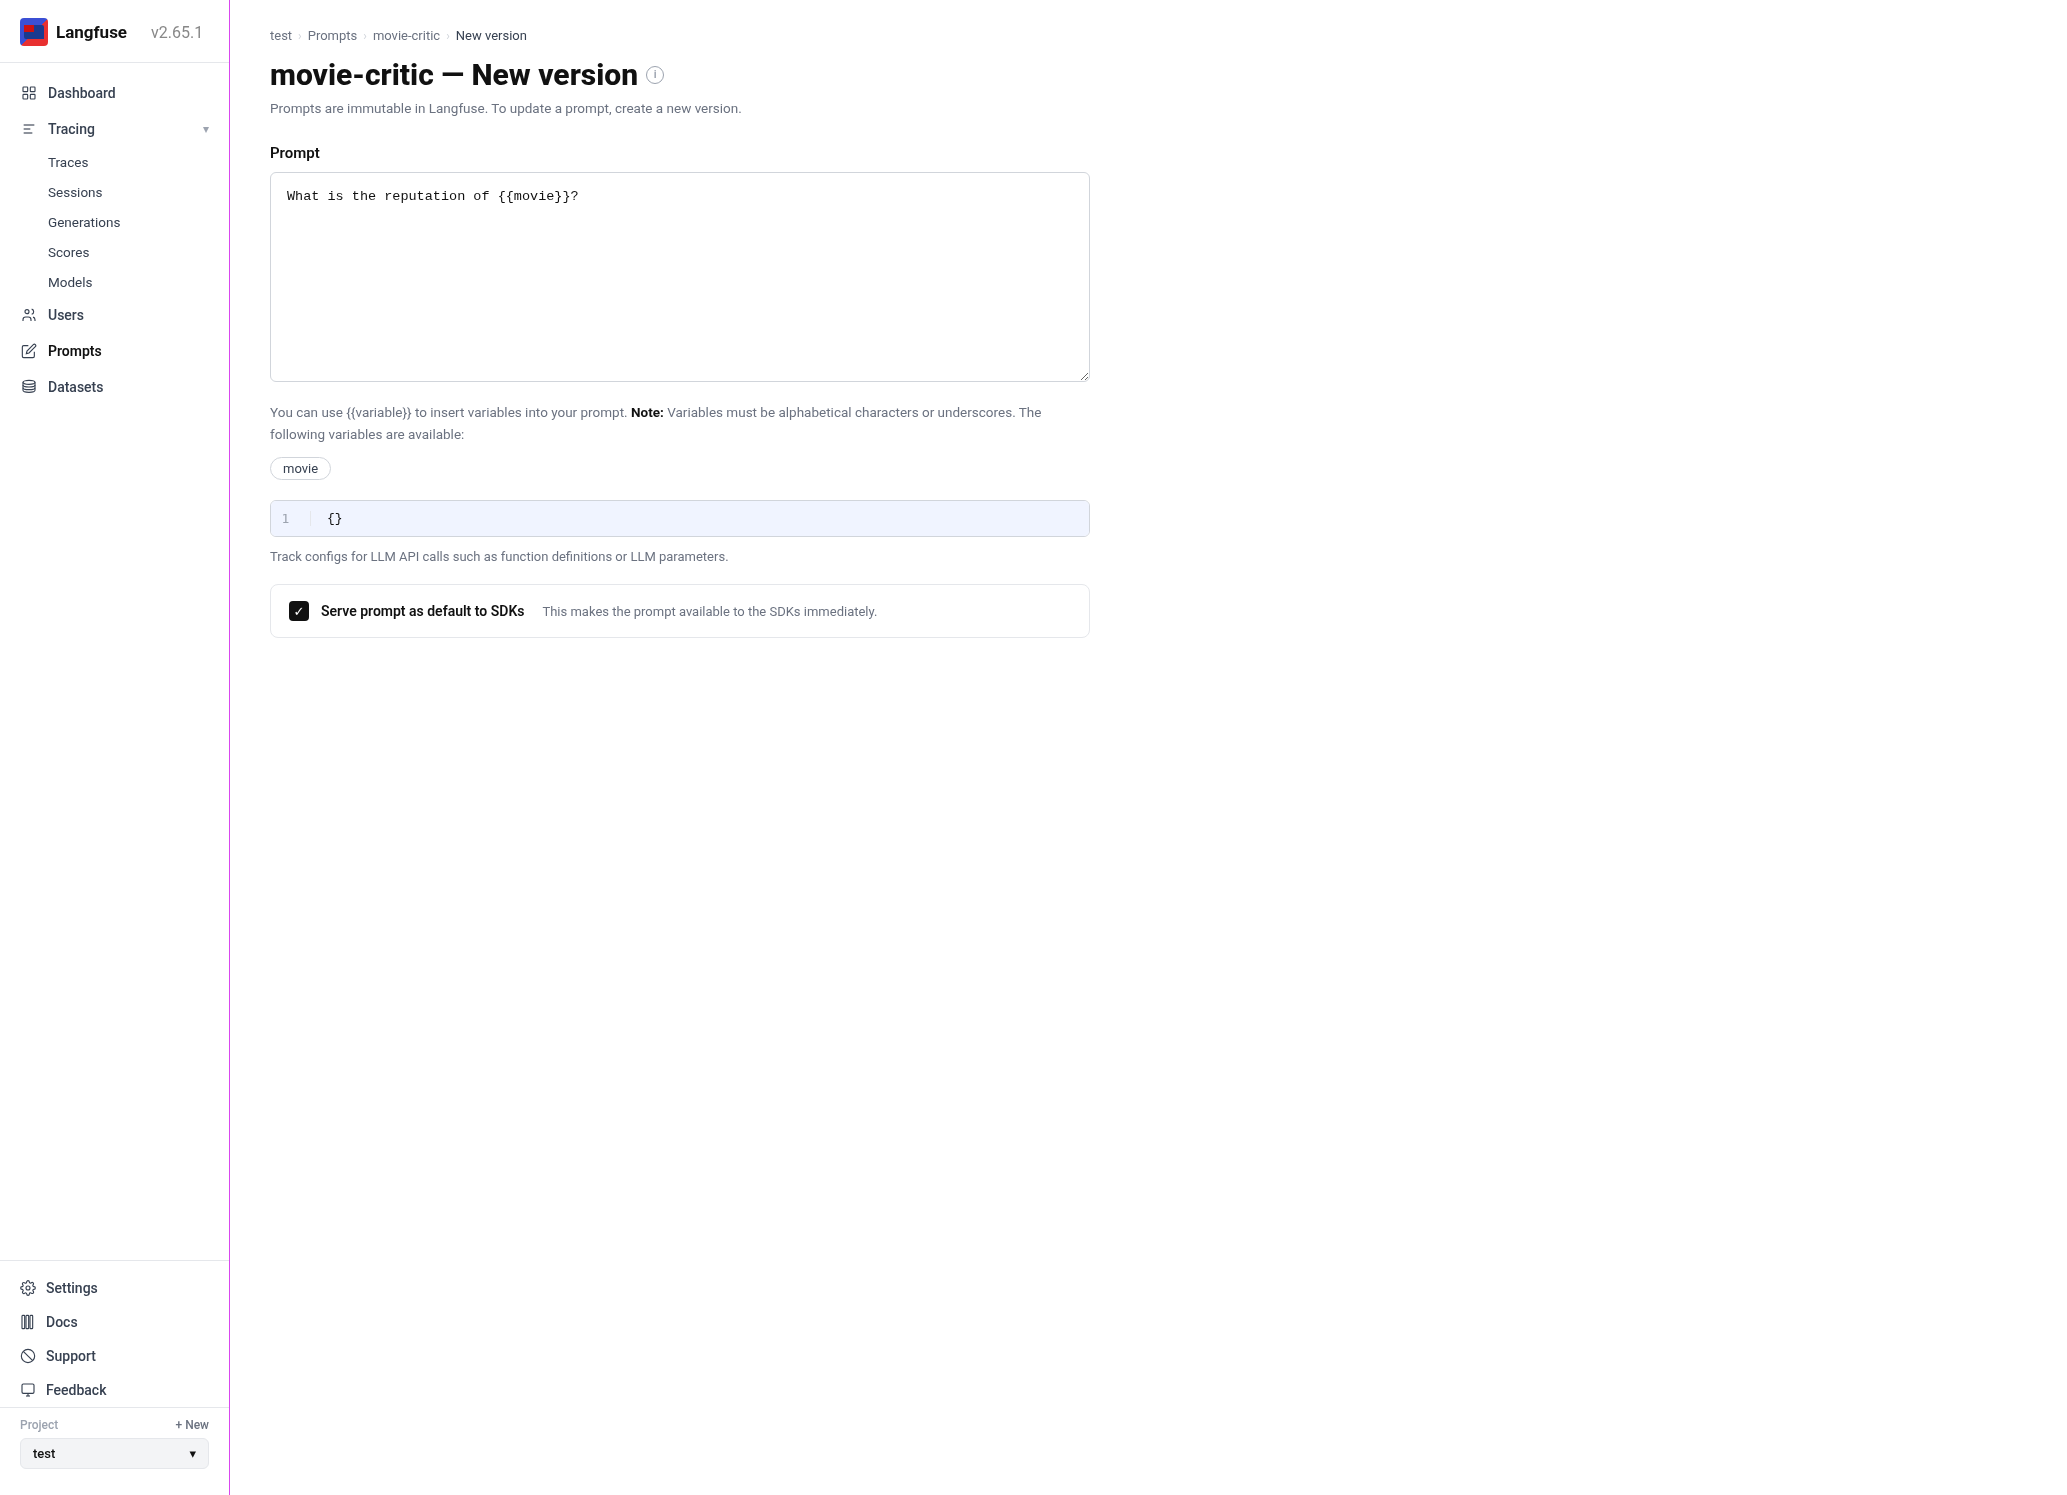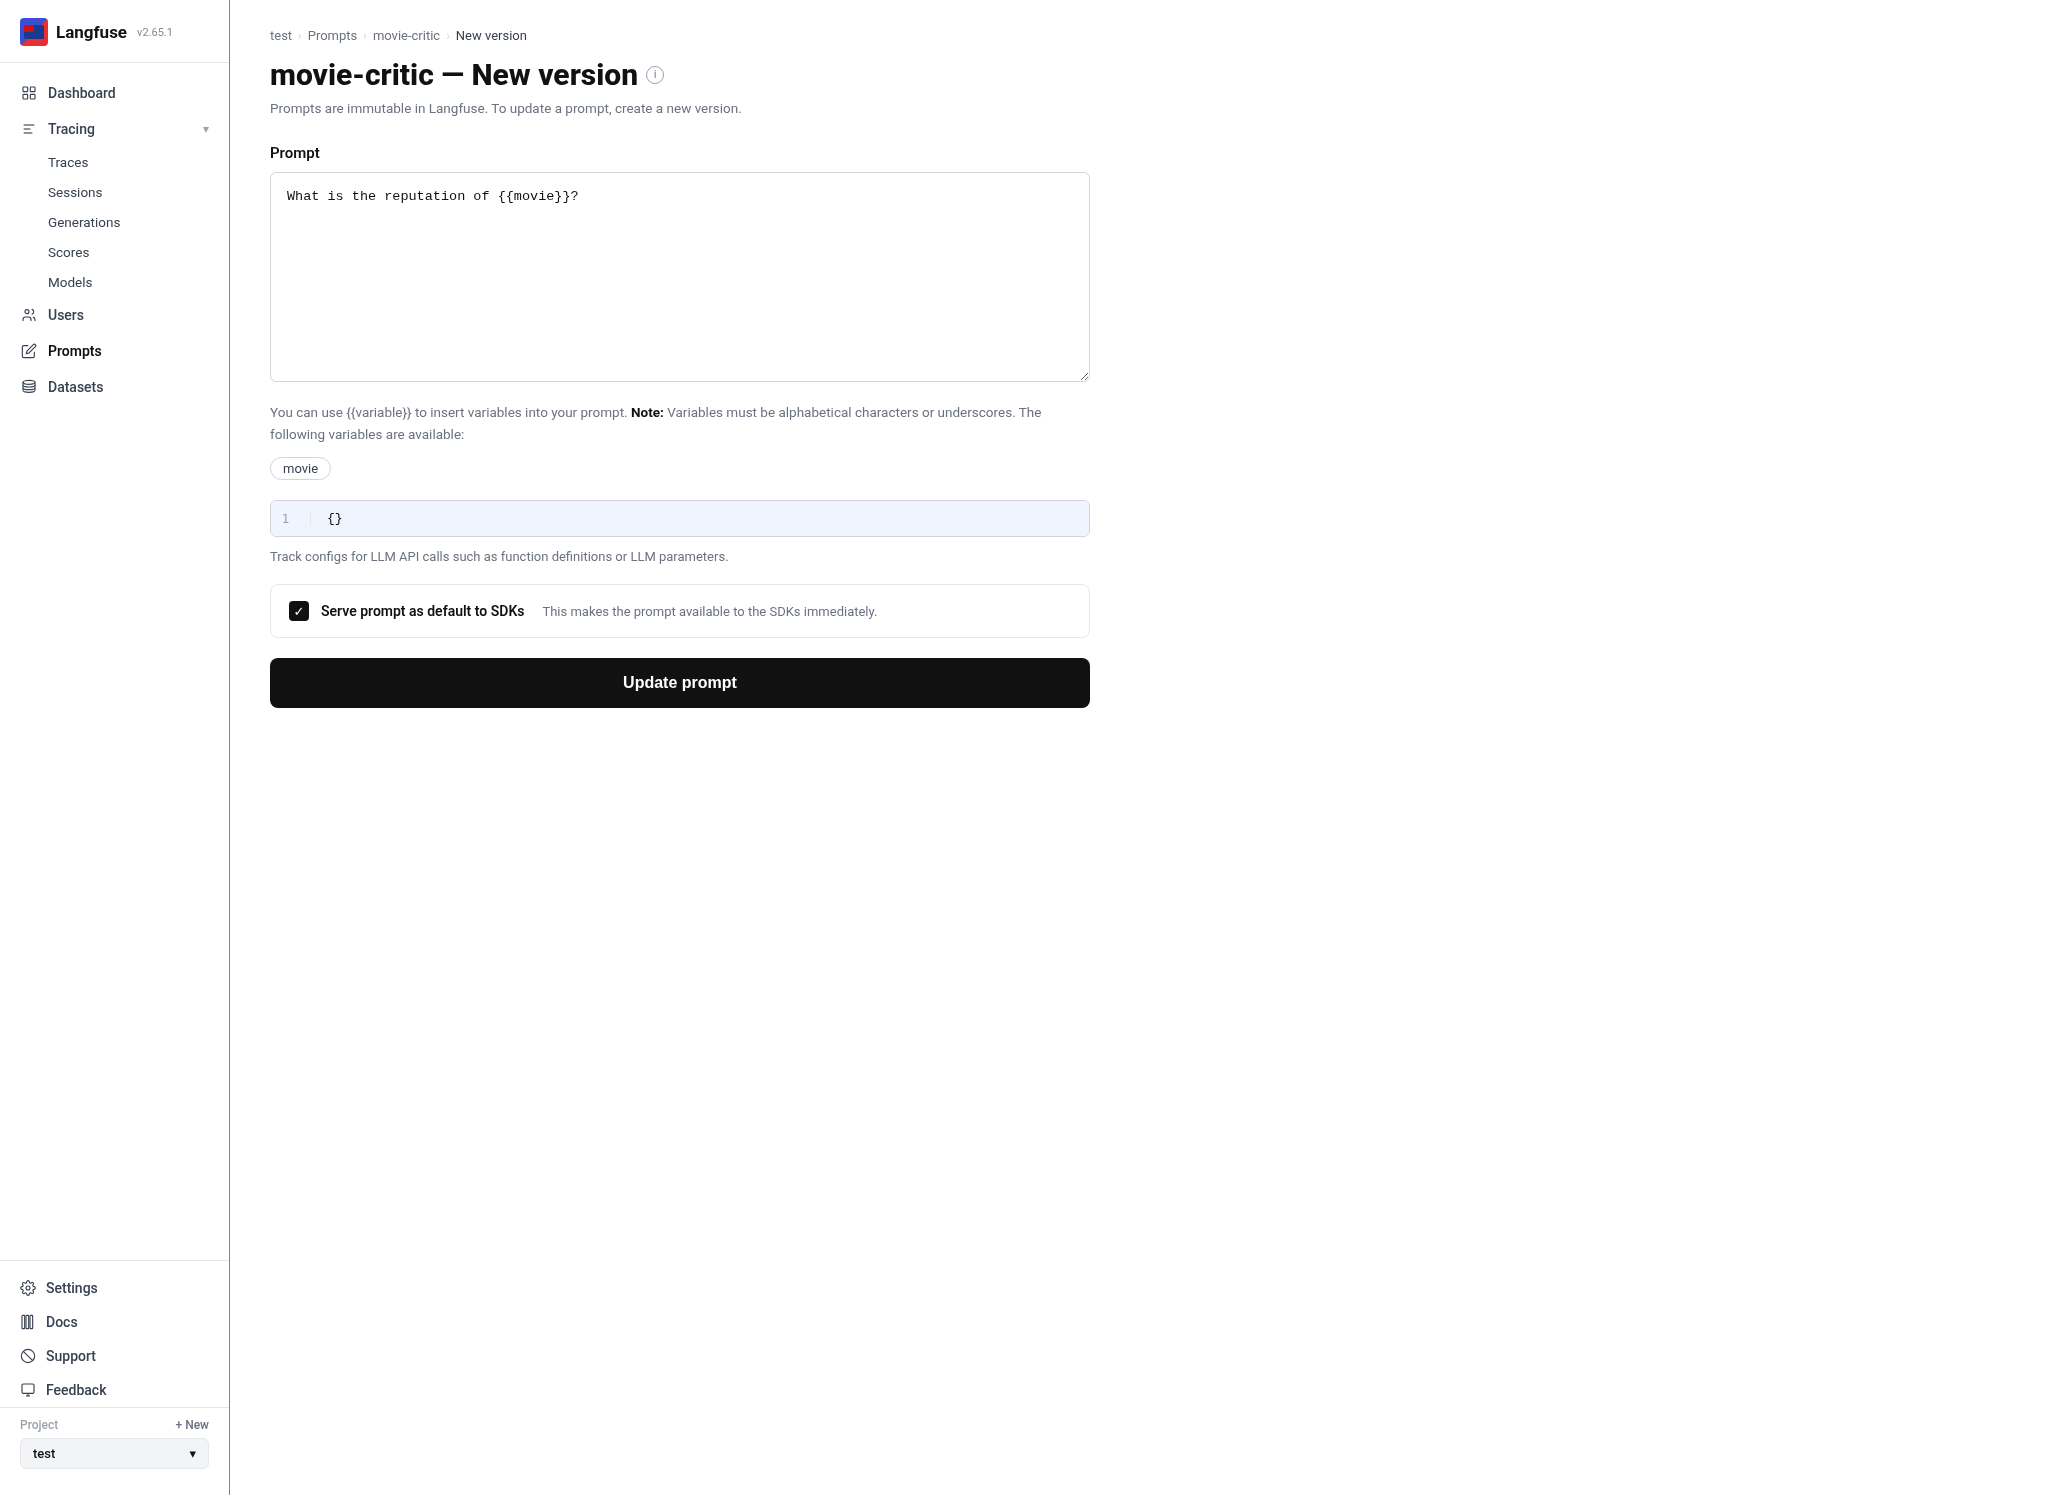--- a/index.html
+++ b/index.html
@@ -46,23 +46,23 @@
       font-weight: bold;
     }
 
     .logo-text {
       font-size: 17px;
       font-weight: 700;
       color: #111;
     }
 
     .logo-version {
-      font-size: 11px;
+      font-size: 16px;
       color: #888;
-      margin-left: 2px;
+      margin-left: 16px;
     }
 
     .sidebar-nav {
       flex: 1;
       padding: 12px 0;
     }
 
     .nav-item {
       display: flex;
       align-items: center;
@@ -566,16 +566,15 @@
     <p class="config-hint">Track configs for LLM API calls such as function definitions or LLM parameters.</p>
 
     
     <div class="serve-sdk-box">
       <div class="checkbox-checked">✓</div>
       <span class="serve-sdk-text">Serve prompt as default to SDKs</span>
       <span class="serve-sdk-hint">This makes the prompt available to the SDKs immediately.</span>
     </div>
 
     
-    <button class="update-btn">Update prompt</button>
 
   </div>
 </div>
 
 </body></html>

